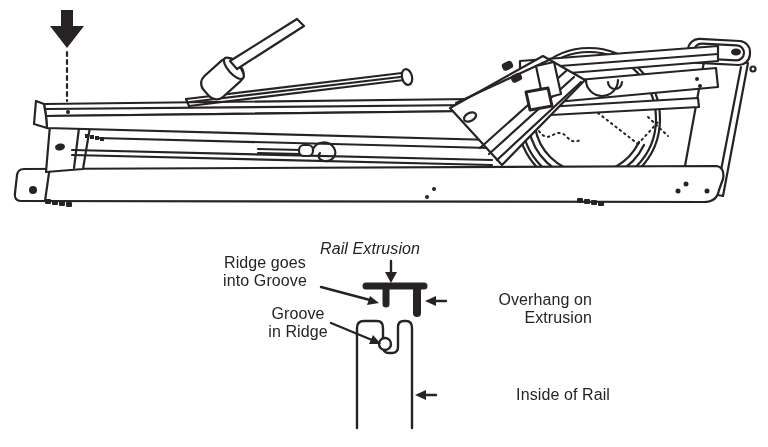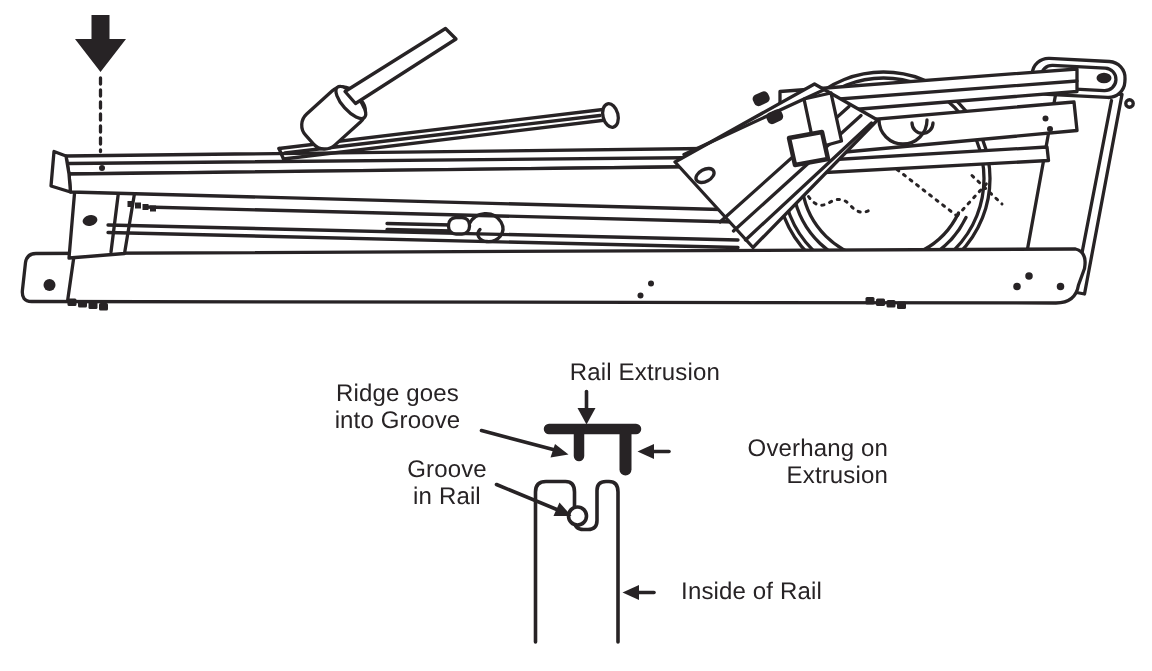--- a/index.html
+++ b/index.html
@@ -5,25 +5,25 @@
   html,body{margin:0;padding:0;background:#fff;}
   .stage{
     position:relative;width:768px;height:447px;background:#fff;overflow:hidden;
     font-family:"Liberation Sans", sans-serif;
   }
   .stage svg{position:absolute;left:0;top:0;}
   .label{
     position:absolute;color:#272325;font-size:16px;line-height:1.15;
     white-space:pre-line;letter-spacing:0.1px;
   }
-  .lbl-rail-extrusion{left:310px;top:240px;width:170px;text-align:right;}
+  .lbl-rail-extrusion{left:320px;top:240px;width:170px;text-align:left;font-style:italic;}
   .lbl-ridge{left:212px;top:254px;width:106px;text-align:center;}
   .lbl-overhang{left:452px;top:291px;width:140px;text-align:right;}
   .lbl-groove{left:256px;top:305px;width:84px;text-align:center;}
-  .lbl-inside{left:416px;top:386px;width:170px;text-align:center;}
+  .lbl-inside{left:440px;top:386px;width:170px;text-align:right;}
 </style>
 </head>
 <body>
 
 <div class="stage">
 
   <svg width="768" height="447" viewBox="0 0 768 447" fill="none" stroke="#272325" stroke-width="2.2" stroke-linecap="round" stroke-linejoin="round">
 
     <g>
       <circle cx="589" cy="119" r="71" fill="#fff"></circle>
@@ -185,15 +185,15 @@
       </g>
     </g>
   </svg>
 
   <div class="label lbl-rail-extrusion">Rail Extrusion</div>
   <div class="label lbl-ridge">Ridge goes
 into Groove</div>
   <div class="label lbl-overhang">Overhang on
 Extrusion</div>
   <div class="label lbl-groove">Groove
-in Rail</div>
+in Ridge</div>
   <div class="label lbl-inside">Inside of Rail</div>
 </div>
 
 </body></html>

